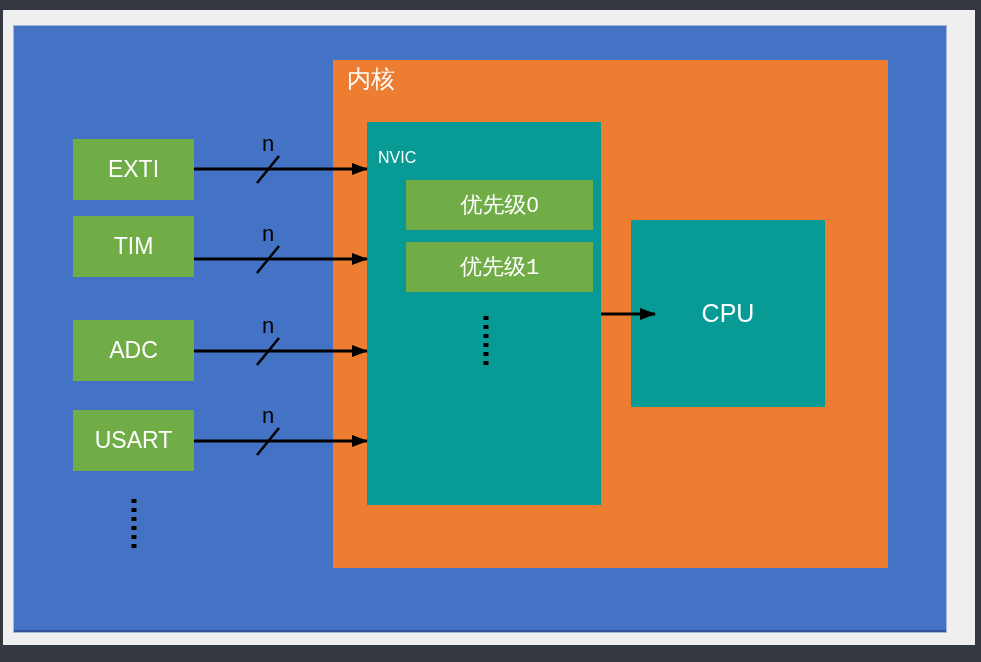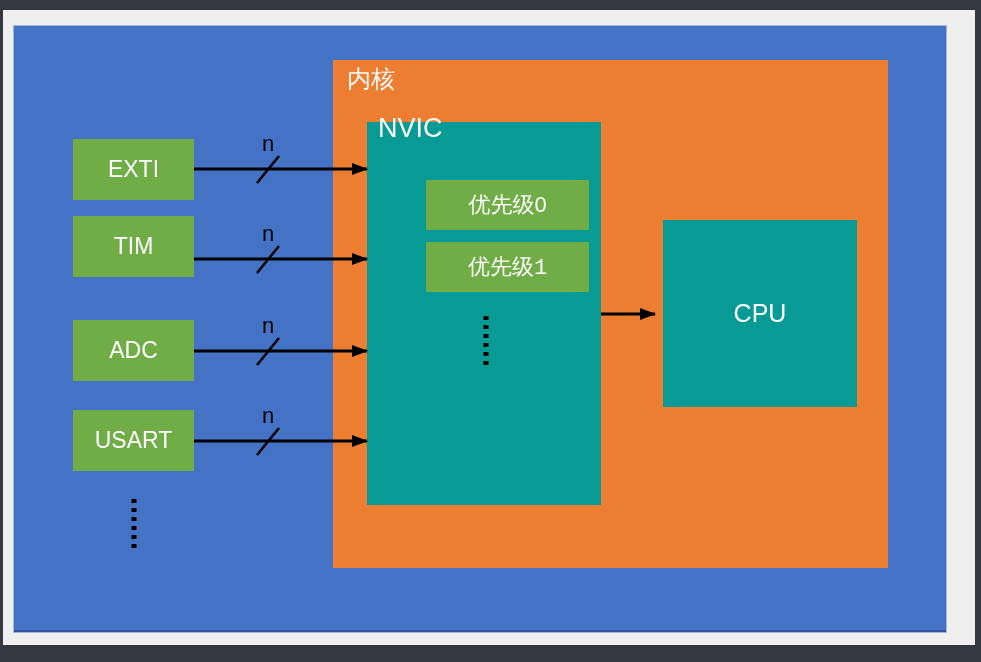--- a/index.html
+++ b/index.html
@@ -45,46 +45,46 @@
     line-height: 30px;
   }
   .nvic {
     position: absolute;
     left: 367px; top: 122px;
     width: 234px; height: 383px;
     background: #089a94;
   }
   .nvic-label {
     position: absolute;
-    left: 378px; top: 114px;
+    left: 378px; top: 144px;
     color: #ffffff;
-    font-size: 27px;
+    font-size: 16px;
     line-height: 28px;
   }
   .greenbox {
     position: absolute;
     background: #70ad47;
     color: #ffffff;
     display: flex;
     align-items: center;
     justify-content: center;
     font-size: 22px;
   }
-  .prio { left: 426px; width: 163px; height: 50px; }
+  .prio { left: 406px; width: 187px; height: 50px; }
   .prio-0  { top: 180px; }
   .prio-1  { top: 242px; font-family: Liberation Mono, monospace; }
   .prio-15 { top: 392px; height: 49px; }
   .periph { left: 73px; width: 121px; height: 61px; font-size: 23px; }
   .periph-exti  { top: 139px; }
   .periph-tim   { top: 216px; }
   .periph-adc   { top: 320px; }
   .periph-usart { top: 410px; }
   .cpu {
     position: absolute;
-    left: 663px; top: 220px;
+    left: 631px; top: 220px;
     width: 194px; height: 187px;
     background: #089a94;
     color: #ffffff;
     display: flex;
     align-items: center;
     justify-content: center;
     font-size: 25px;
   }
   .connector-layer {
     position: absolute;

